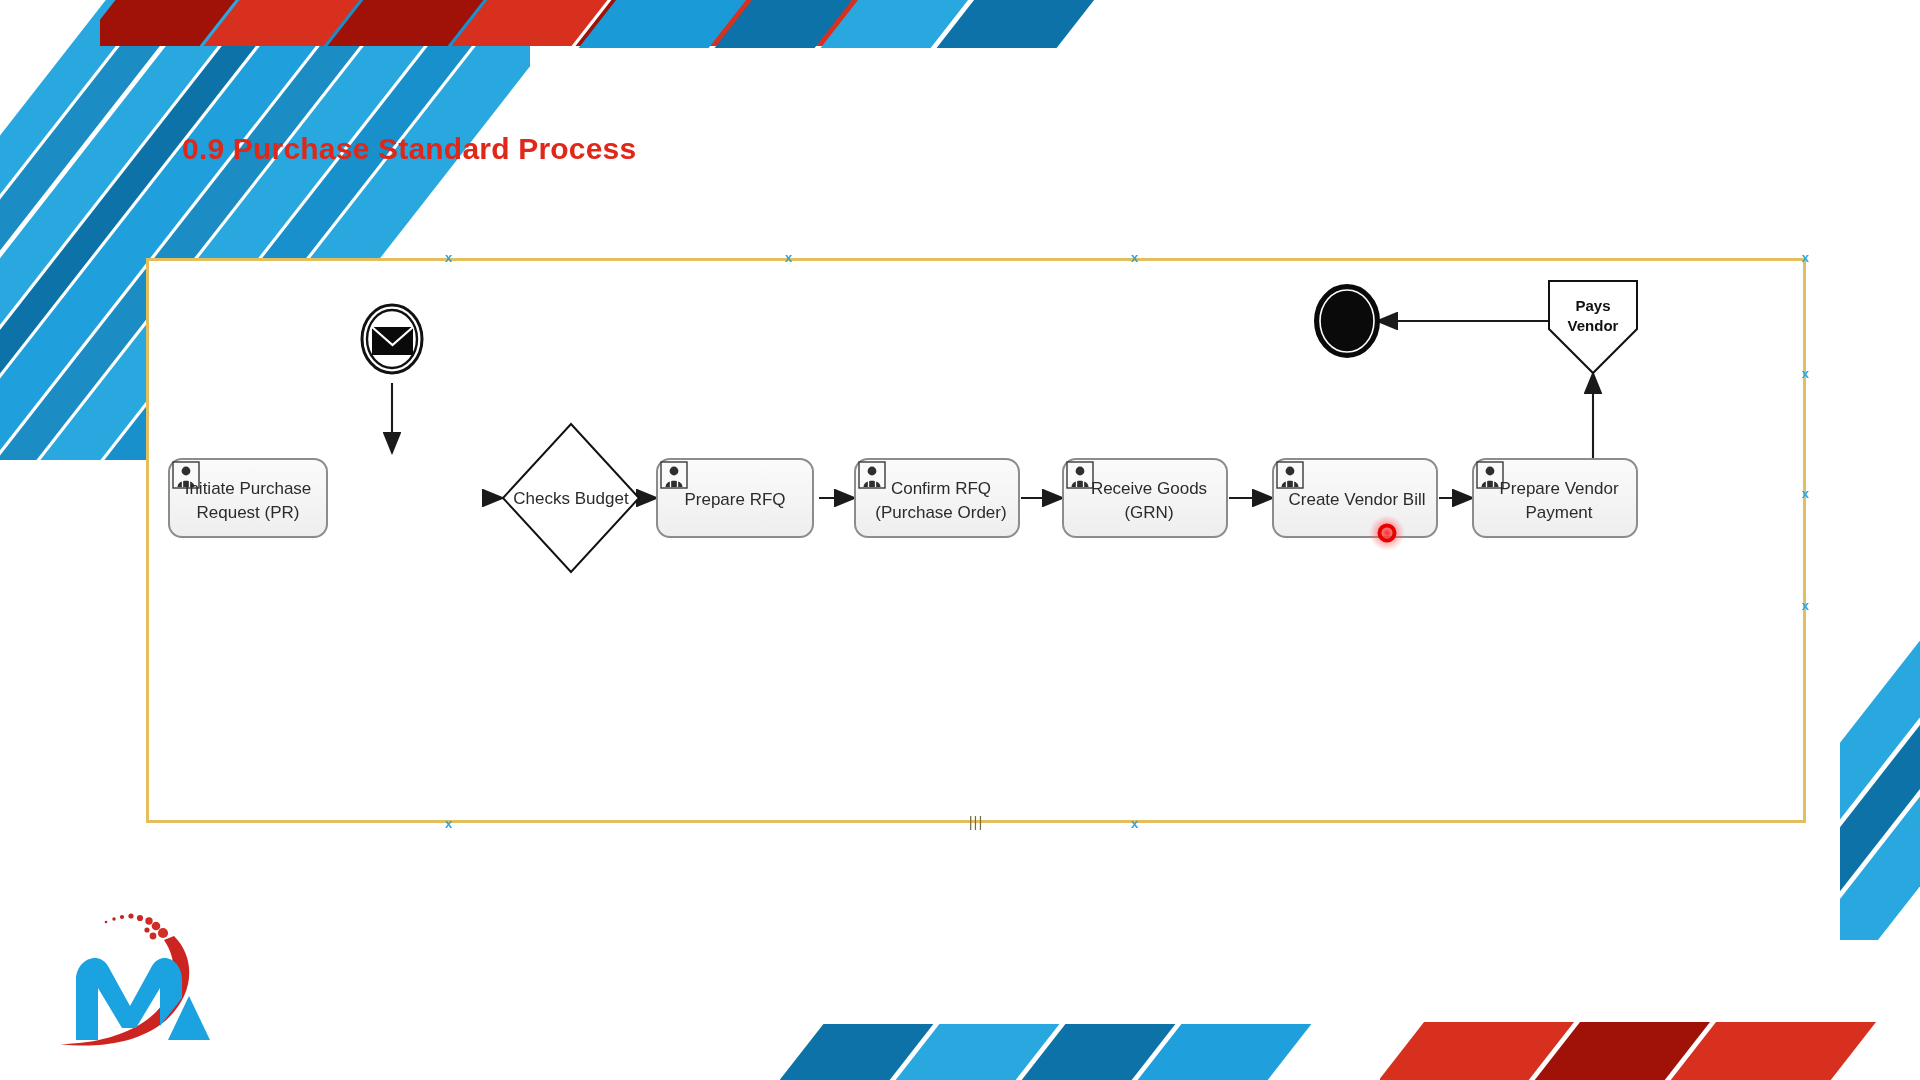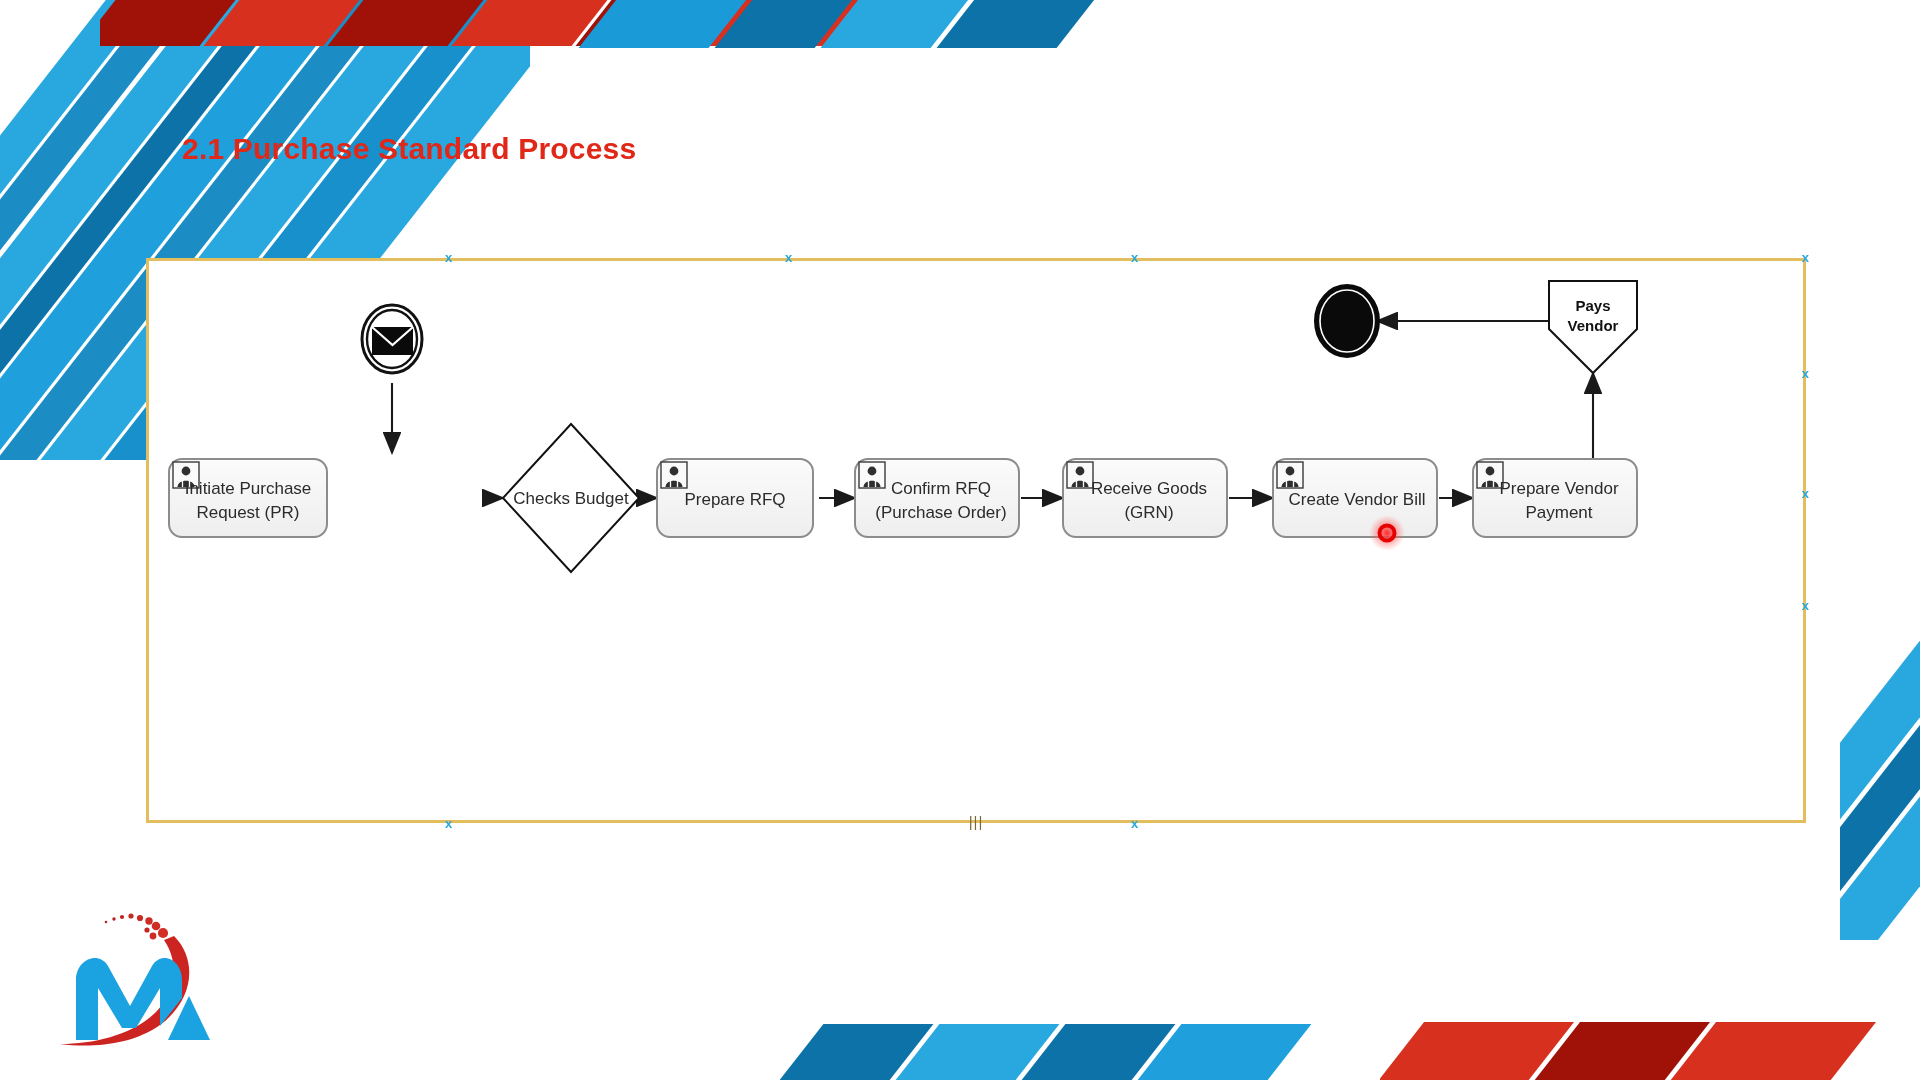--- a/index.html
+++ b/index.html
@@ -104,21 +104,21 @@
     <div class="stripe" style="left:262px;width:110px;background:#0d72a8;"></div>
     <div class="stripe" style="left:378px;width:130px;background:#1fa0dd;"></div>
   </div>
 
   <div class="band" id="band-bottom-far">
     <div class="stripe" style="left:20px;width:150px;background:#d8301f;"></div>
     <div class="stripe" style="left:176px;width:130px;background:#a01107;"></div>
     <div class="stripe" style="left:312px;width:160px;background:#d8301f;"></div>
   </div>
 
-  <div id="page-title">2.1 Purchase Standard Process</div>
+  <div id="page-title">0.9 Purchase Standard Process</div>
 
   <div id="diagram-frame">
 
     <span class="frame-handle" style="left:296px;top:-10px;">x</span>
     <span class="frame-handle" style="left:636px;top:-10px;">x</span>
     <span class="frame-handle" style="left:982px;top:-10px;">x</span>
     <span class="frame-handle" style="right:-6px;top:-10px;">x</span>
     <span class="frame-handle" style="right:-6px;top:106px;">x</span>
     <span class="frame-handle" style="right:-6px;top:226px;">x</span>
     <span class="frame-handle" style="right:-6px;top:338px;">x</span>

